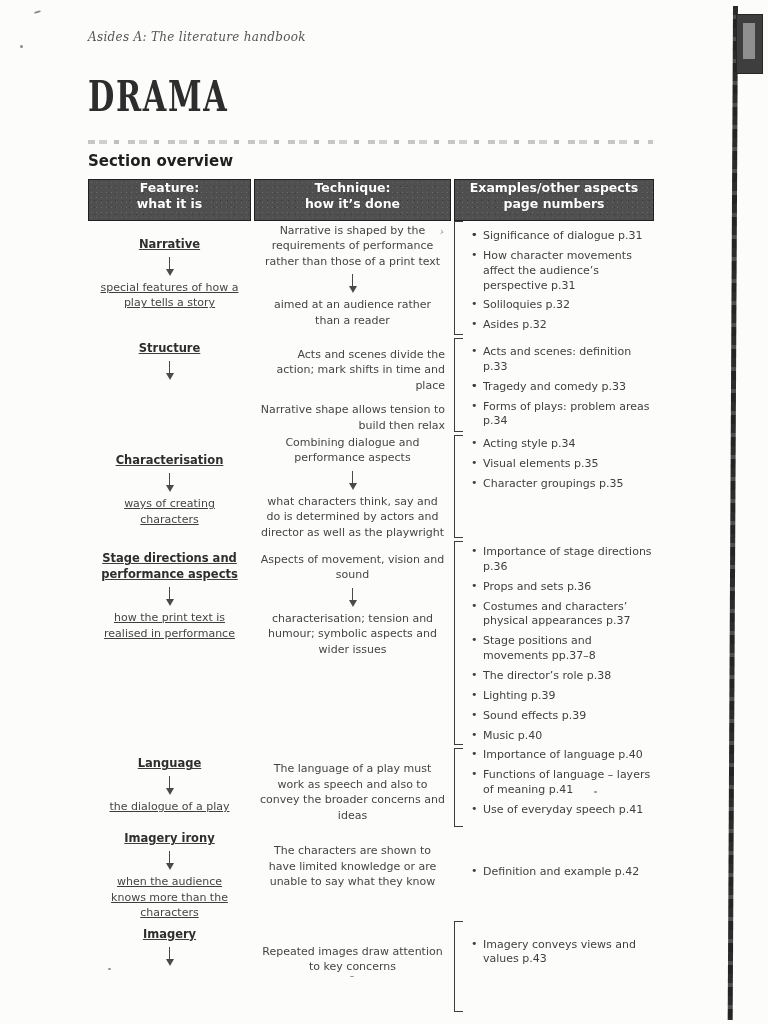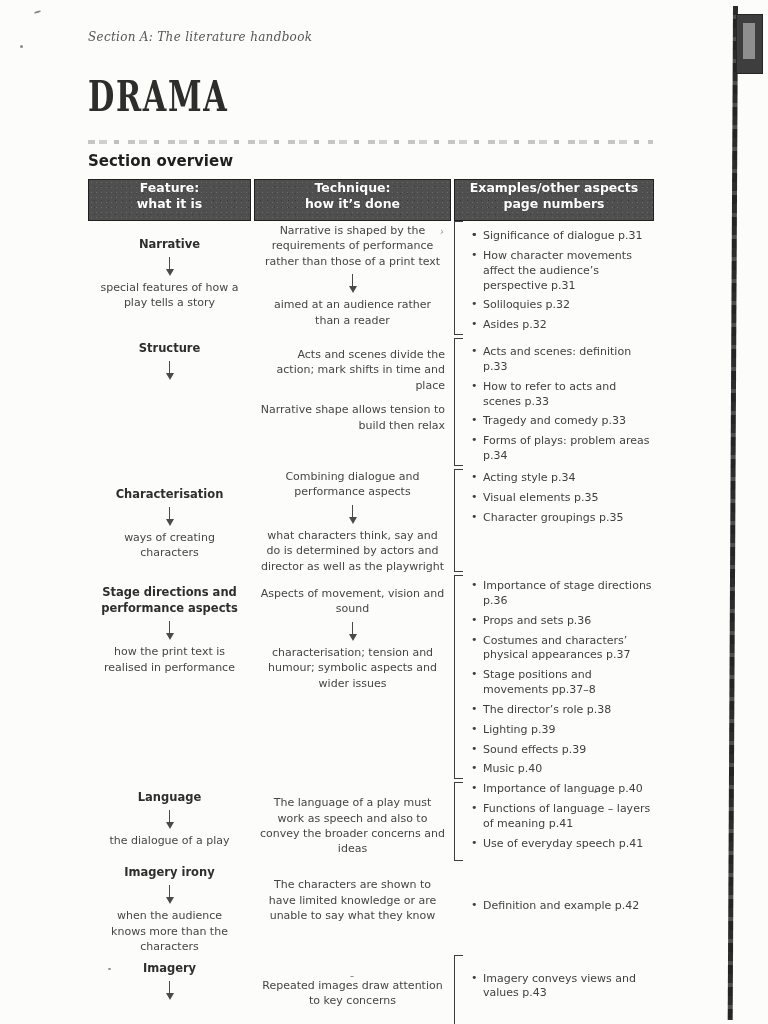--- a/index.html
+++ b/index.html
@@ -22,21 +22,21 @@
   .hdr-row{margin-top:9px;}
   .hdr-cell{height:40px;display:flex;flex-direction:column;justify-content:flex-start;align-items:center;
     background-color:#4f4f4f;
     background-image:radial-gradient(#6a6a6a 14%,transparent 15%),radial-gradient(#383838 12%,transparent 13%);
     background-size:5px 5px,7px 7px;background-position:0 0,2px 3px;
     border:1px solid #202020;color:#fff;font-weight:bold;font-size:12.5px;line-height:1.3;
     text-shadow:0 0 1px rgba(0,0,0,.4);}
   .hdr-line{display:block;}
 
   .cell-f,.cell-t{text-align:center;font-size:11px;line-height:1.4;}
-  .cell-f{padding:0 10px;}
+  .cell-f{padding:0 10px;text-decoration:underline;}
   .cell-t{padding:0 6px;}
   .f-term{font-weight:bold;font-size:11.5px;color:#2e2e2e;}
   .f-def,.t-para{color:#454545;}
   .t-para.gap{margin-top:9px;}
   .darr{width:1px;height:17px;background:#4a4a4a;margin:5px auto 6px;position:relative;}
   .darr::after{content:"";position:absolute;left:-3.5px;bottom:-6px;
     border:4px solid transparent;border-top:7px solid #4a4a4a;}
 
   .cell-e{position:relative;padding-left:17px;font-size:11px;line-height:1.35;}
   .bracket{position:absolute;left:0;top:0;bottom:3px;width:8px;
@@ -74,21 +74,21 @@
 <body>
 
 <div class="page">
   <span class="speck sp1"></span>
   <span class="speck sp2"></span>
   <span class="speck sp3"></span>
   <span class="speck sp4"></span>
   <span class="speck sp5"></span>
 
   <div class="content">
-    <div class="running-head">Section A: The literature handbook</div>
+    <div class="running-head">Asides A: The literature handbook</div>
     <div class="page-title">DRAMA</div>
     <div class="smudge"></div>
     <div class="section-heading">Section overview</div>
 
     <div class="hdr-row">
       <div class="hdr-cell">
         <span class="hdr-line">Feature:</span>
         <span class="hdr-line">what it is</span>
       </div>
       <div class="hdr-cell">
@@ -132,21 +132,21 @@
       <div class="darr"></div>
     </div>
     <div class="cell-t">
             <div class="t-para">Acts and scenes divide the action; mark shifts in time and place</div>
             <div class="t-para gap">Narrative shape allows tension to build then relax</div>
           </div>
     <div class="cell-e">
       <div class="bracket"></div>
       <ul class="ex-list">
               <li><span class="bull">•</span><span>Acts and scenes: definition p.33</span></li>
-              <li><span class="bull">•</span><span>How to refer to acts and scenes p.33</span></li>
+              <li><span class="bull">•</span></li>
               <li><span class="bull">•</span><span>Tragedy and comedy p.33</span></li>
               <li><span class="bull">•</span><span>Forms of plays: problem areas p.34</span></li>
             </ul>
     </div>
   </div>
 
   <div class="row row3">
     <div class="cell-f">
       <div class="f-term">Characterisation</div>
       <div class="darr"></div>

